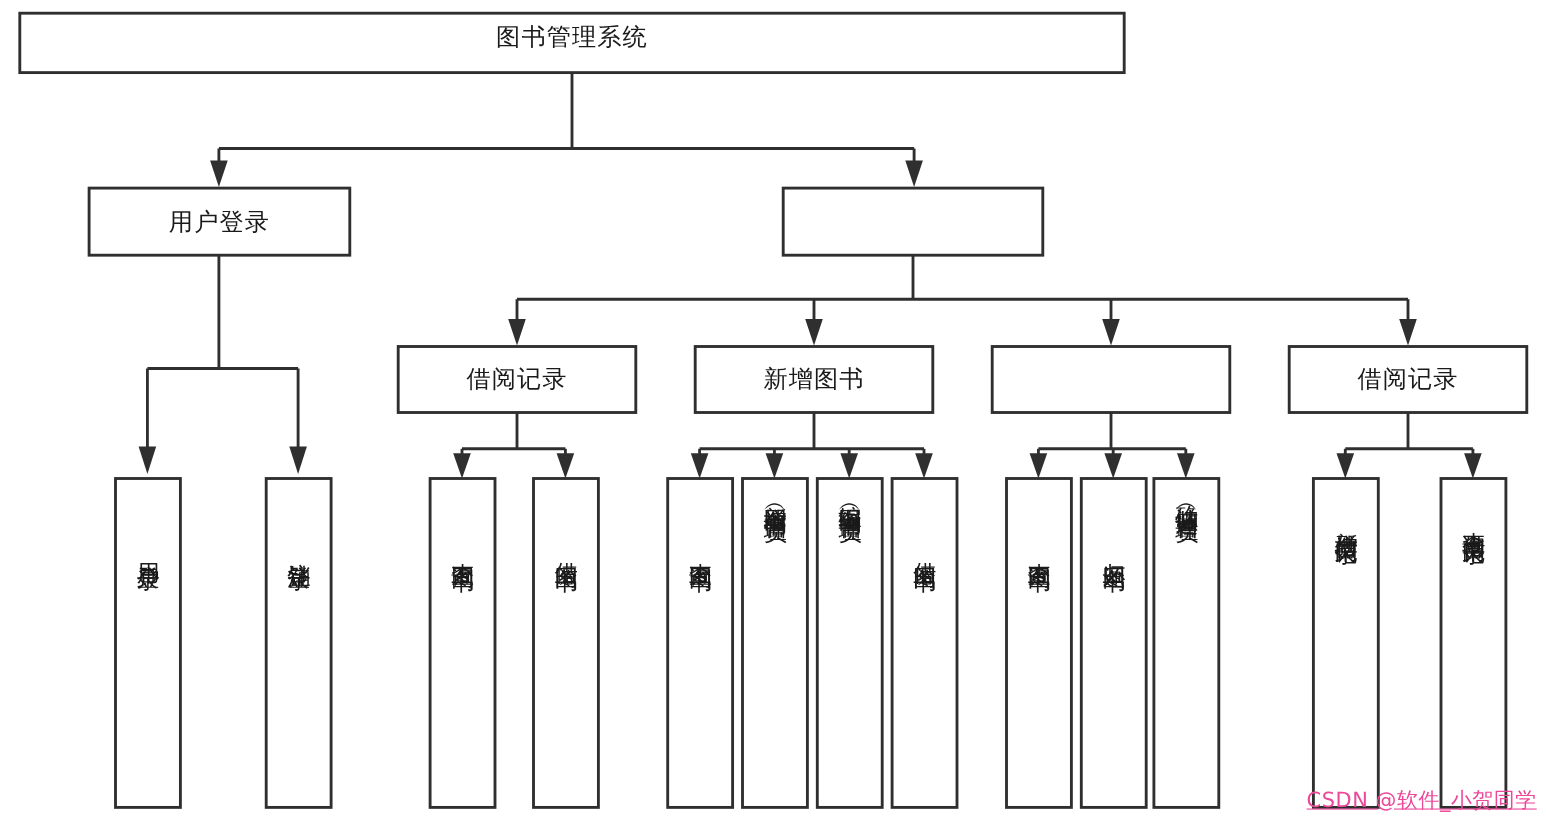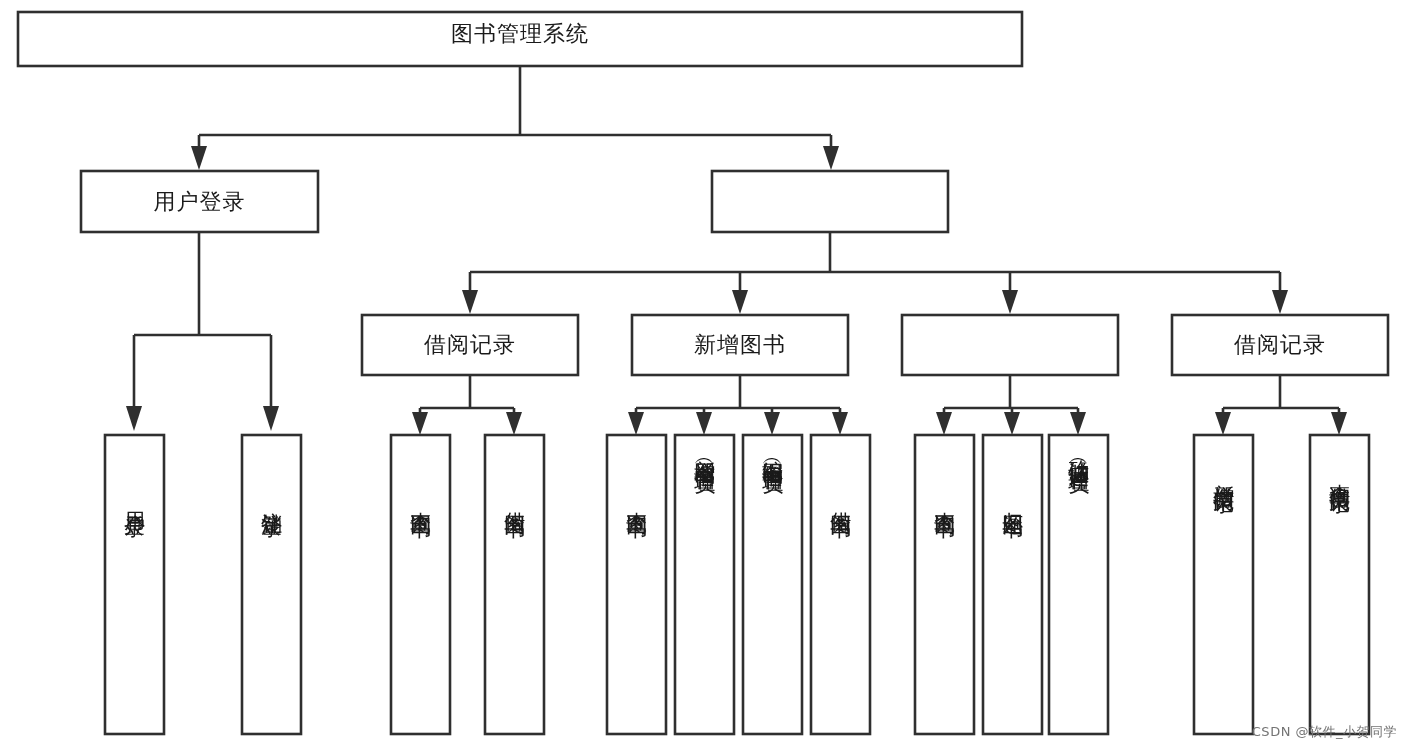--- a/index.html
+++ b/index.html
@@ -69,24 +69,25 @@
     font-size: 22px;
     color: #1a1a1a;
     letter-spacing: 1px;
     white-space: nowrap;
   }
   #watermark {
     position: absolute;
     right: 8px;
     bottom: 6px;
     font-family: "DejaVu Sans", "Liberation Sans", sans-serif;
-    font-size: 13px;
-    color: #737373;
+    font-size: 19px;
+    color: #ec4899;
     white-space: nowrap;
     letter-spacing: 0.5px;
+    text-decoration: underline;
   }
 </style>
 </head>
 <body>
 
 <div id="diagram-root">
 
   <svg id="flow" viewBox="0 0 1405 747">
 
     <g>

